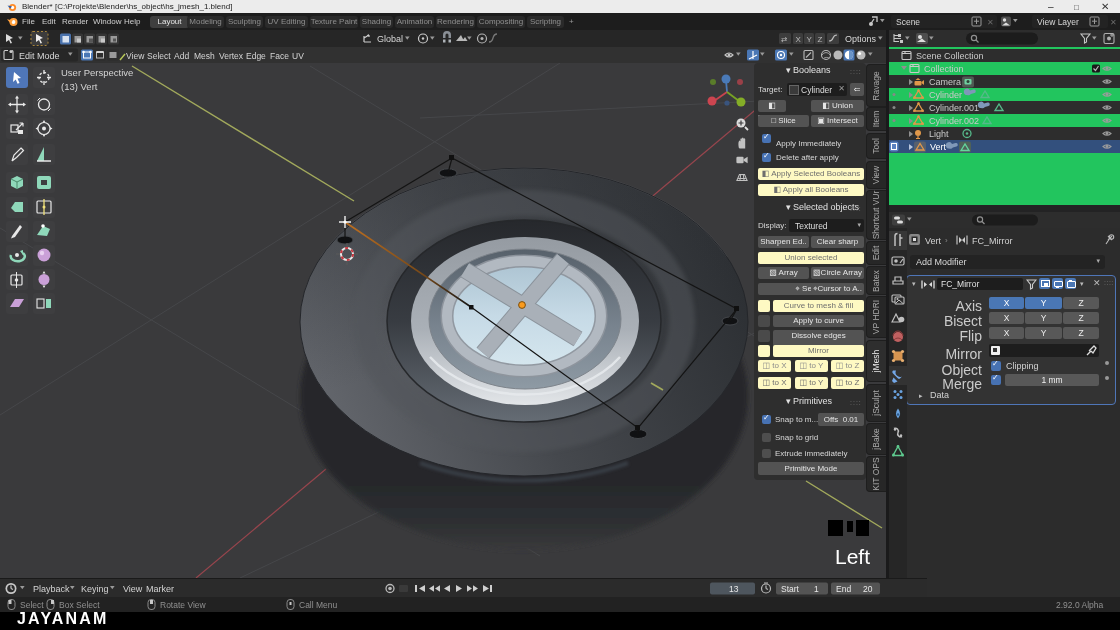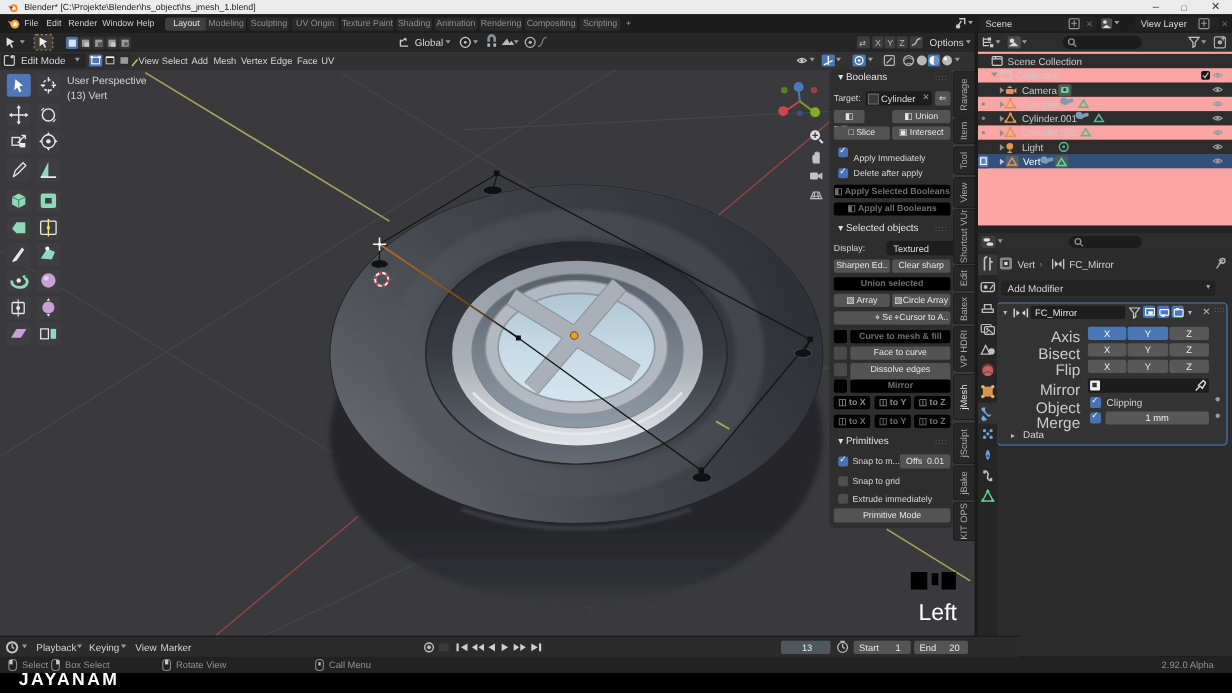--- a/index.html
+++ b/index.html
@@ -19,35 +19,35 @@
   .wstab.act{background:#3f3f3f;color:#e6e6e6;}
   
   #toolbar2{left:0;top:30px;width:889px;height:17px;background:#262626;border-bottom:1px solid #181818;}
   #rtoolbar2{left:889px;top:30px;width:231px;height:17px;background:#2d2d2d;border-bottom:1px solid #181818;}
   
   #vphead{left:0;top:47px;width:889px;height:16px;background:#313131;}
   
   #viewport{left:0;top:63px;width:889px;height:515px;background:#3a3a3c;overflow:hidden;}
   
   #sidebar{left:754px;top:63px;width:112px;height:417px;background:#2e2e2e;border-radius:4px;}
-  .phead{font-size:9px;color:#e2e2e2;}
+  .phead{font-size:9px;color:#e2e2e2;margin-left:24px;}
   .btn{position:absolute;background:#535353;border-radius:2px;color:#e6e6e6;font-size:8px;
        text-align:center;}
-  .btn.dis{background:#000000;color:#6e6e6e;font-weight:bold;}
+  .btn.dis{background:#fef9c3;color:#6e6e6e;}
   .chk{position:absolute;width:9px;height:9px;background:#4772b3;border-radius:2px;}
   .chk.off{background:#4e4e4e;}
   .chk .m{position:absolute;left:1px;top:-2px;color:#fff;font-size:8px;}
   .clabel{position:absolute;font-size:8px;color:#d8d8d8;}
   .tab{position:absolute;left:866px;width:20px;background:#272727;border:1px solid #1e1e1e;
        border-right:none;border-radius:4px 0 0 4px;color:#aaa;font-size:8.5px;}
   .tab span{position:absolute;left:4px;top:50%;transform:translateY(-50%) rotate(180deg);
        writing-mode:vertical-rl;white-space:nowrap;}
   .tab.act{background:#2e2e2e;color:#e8e8e8;}
   
-  #outliner{left:889px;top:47px;width:231px;height:158px;background:#fca5a5;}
+  #outliner{left:889px;top:47px;width:231px;height:158px;background:#22c55e;}
   #props{left:889px;top:212px;width:231px;height:385px;background:#2c2c2c;}
   #propshead{left:889px;top:212px;width:231px;height:16px;background:#2d2d2d;z-index:3;}
   #propstabs{left:889px;top:228px;width:18px;height:369px;background:#262626;}
   .xyz{position:absolute;height:12px;background:#585858;border-radius:2px;color:#eee;
        font-size:8.5px;text-align:center;line-height:12px;}
   .xyz.blue{background:#4a77b5;color:#fff;}
   .plabel{position:absolute;font-size:14px;color:#cbcbcb;text-align:right;}
   
   #timeline{left:0;top:578px;width:927px;height:19px;background:#2b2b2b;border-top:1px solid #1a1a1a;}
   
@@ -79,21 +79,21 @@
       <path d="M0 3.2 L6 4.6 L3.4 7.2 Z" fill="#ff9f3c"></path>
     </svg>
     <div class="abs txt menu" style="left:22px;">File</div>
     <div class="abs txt menu" style="left:42px;">Edit</div>
     <div class="abs txt menu" style="left:62px;">Render</div>
     <div class="abs txt menu" style="left:93px;">Window</div>
     <div class="abs txt menu" style="left:124px;">Help</div>
     <div class="abs wstab act" style="left:150px;width:39px;">Layout</div>
     <div class="abs wstab" style="left:187px;width:37px;">Modeling</div>
     <div class="abs wstab" style="left:226px;width:37px;">Sculpting</div>
-    <div class="abs wstab" style="left:265px;width:43px;">UV Origin</div>
+    <div class="abs wstab" style="left:265px;width:43px;">UV Editing</div>
     <div class="abs wstab" style="left:310px;width:48px;">Texture Paint</div>
     <div class="abs wstab" style="left:360px;width:33px;">Shading</div>
     <div class="abs wstab" style="left:395px;width:39px;">Animation</div>
     <div class="abs wstab" style="left:436px;width:39px;">Rendering</div>
     <div class="abs wstab" style="left:477px;width:48px;">Compositing</div>
     <div class="abs wstab" style="left:527px;width:37px;">Scripting</div>
     <div class="abs txt menu" style="left:569px;color:#9a9a9a;">+</div>
     <svg class="abs" style="left:868px;top:0;" width="252" height="17" viewBox="0 0 252 17">
       <g font-family="Liberation Sans">
         <path d="M4 4 L9 4 L9 9 M6 6 L2 12" stroke="#c8c8c8" stroke-width="1.3" fill="none"></path>
@@ -546,35 +546,35 @@
     <div class="abs clabel" style="left:22px;top:76px;">Apply Immediately</div>
     <div class="chk" style="left:8px;top:90px;">
         <span class="m">✓</span>
       </div>
     <div class="abs clabel" style="left:22px;top:90px;">Delete after apply</div>
     <div class="abs btn dis" style="left:4px;top:105px;width:106px;height:12px;line-height:12px;">◧ Apply Selected Booleans</div>
     <div class="abs btn dis" style="left:4px;top:121px;width:106px;height:12px;line-height:12px;">◧ Apply all Booleans</div>
     <div class="abs phead txt" style="left:8px;top:139px;">▾ Selected objects</div>
     <div class="abs" style="left:96px;top:142px;width:12px;height:7px;color:#777;font-size:7px;letter-spacing:1px;">::::</div>
     <div class="abs clabel" style="left:4px;top:158px;">Display:</div>
-    <div class="abs" style="left:52px;top:156px;width:75px;height:13px;background:#1d1d1d;border-radius:2px;">
+    <div class="abs" style="left:35px;top:156px;width:75px;height:13px;background:#1d1d1d;border-radius:2px;">
       <span class="abs txt" style="left:6px;top:2px;font-size:8.5px;color:#ddd;">Textured</span>
       <span class="abs" style="right:3px;top:2px;font-size:7px;color:#aaa;">▾</span>
     </div>
     <div class="abs btn" style="left:4px;top:173px;width:51px;height:12px;line-height:12px;">Sharpen Ed..</div>
     <div class="abs btn" style="left:57px;top:173px;width:53px;height:12px;line-height:12px;">Clear sharp</div>
     <div class="abs btn dis" style="left:4px;top:189px;width:106px;height:12px;line-height:12px;">Union selected</div>
     <div class="abs btn" style="left:4px;top:204px;width:51px;height:12px;line-height:12px;">▧ Array</div>
     <div class="abs btn" style="left:57px;top:204px;width:53px;height:12px;line-height:12px;">▧Circle Array</div>
     <div class="abs btn" style="left:4px;top:220px;width:51px;height:12px;line-height:12px;padding-left:33px;">⌖ Set Origin</div>
     <div class="abs btn" style="left:57px;top:220px;width:53px;height:12px;line-height:12px;">⌖Cursor to A..</div>
     <div class="abs btn dis" style="left:4px;top:237px;width:12px;height:12px;"></div>
     <div class="abs btn dis" style="left:19px;top:237px;width:91px;height:12px;line-height:12px;">Curve to mesh &amp; fill</div>
     <div class="abs btn" style="left:4px;top:252px;width:12px;height:12px;background:#4a4a4a;"></div>
-    <div class="abs btn" style="left:19px;top:252px;width:91px;height:12px;line-height:12px;">Face to curve</div>
+    <div class="abs btn" style="left:19px;top:252px;width:91px;height:12px;line-height:12px;">Apply to curve</div>
     <div class="abs btn" style="left:4px;top:267px;width:12px;height:12px;background:#4a4a4a;"></div>
     <div class="abs btn" style="left:19px;top:267px;width:91px;height:16px;line-height:12px;">Dissolve edges</div>
     <div class="abs btn dis" style="left:4px;top:282px;width:12px;height:12px;"></div>
     <div class="abs btn dis" style="left:19px;top:282px;width:91px;height:12px;line-height:12px;">Mirror</div>
     <div class="abs btn dis" style="left:4px;top:297px;width:33px;height:12px;line-height:12px;color:#8a8a8a;">◫ to X</div>
     <div class="abs btn dis" style="left:41px;top:297px;width:33px;height:12px;line-height:12px;color:#8a8a8a;">◫ to Y</div>
     <div class="abs btn dis" style="left:77px;top:297px;width:33px;height:12px;line-height:12px;color:#8a8a8a;">◫ to Z</div>
     <div class="abs btn dis" style="left:4px;top:314px;width:33px;height:12px;line-height:12px;">◫ to X</div>
     <div class="abs btn dis" style="left:41px;top:314px;width:33px;height:12px;line-height:12px;">◫ to Y</div>
     <div class="abs btn dis" style="left:77px;top:314px;width:33px;height:12px;line-height:12px;">◫ to Z</div>

